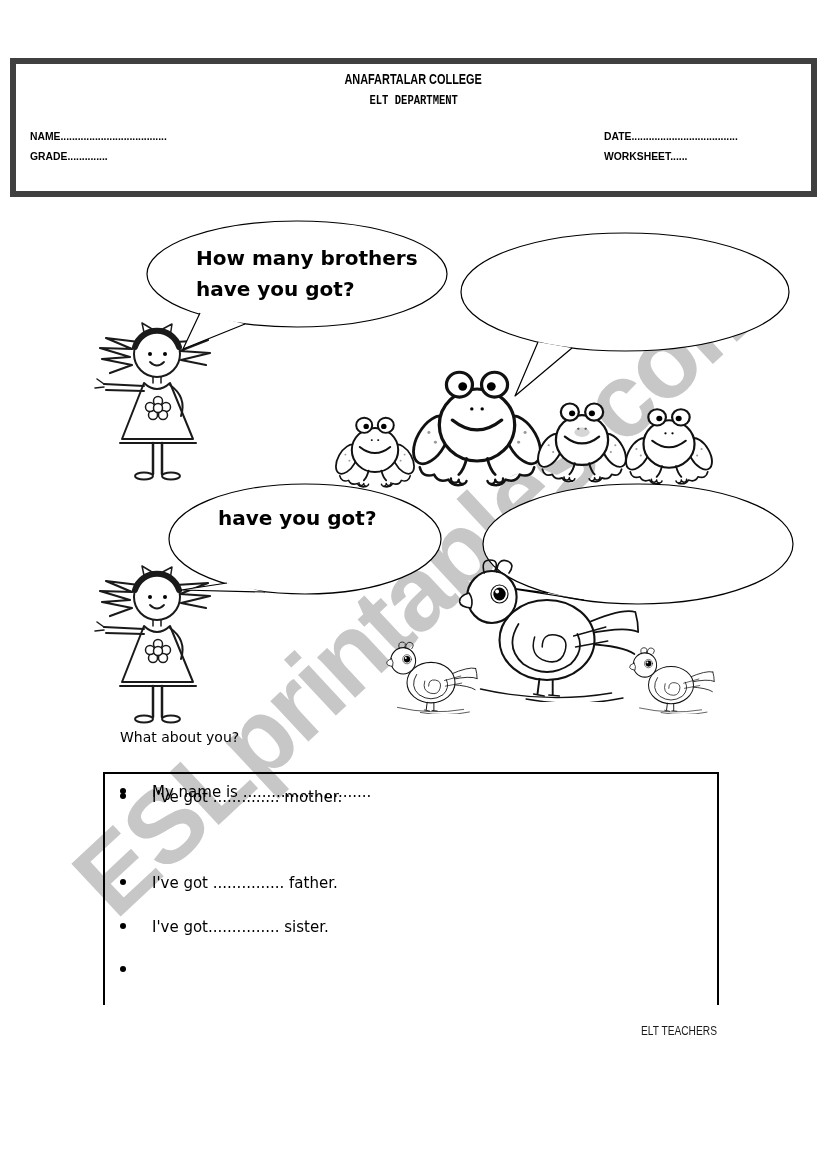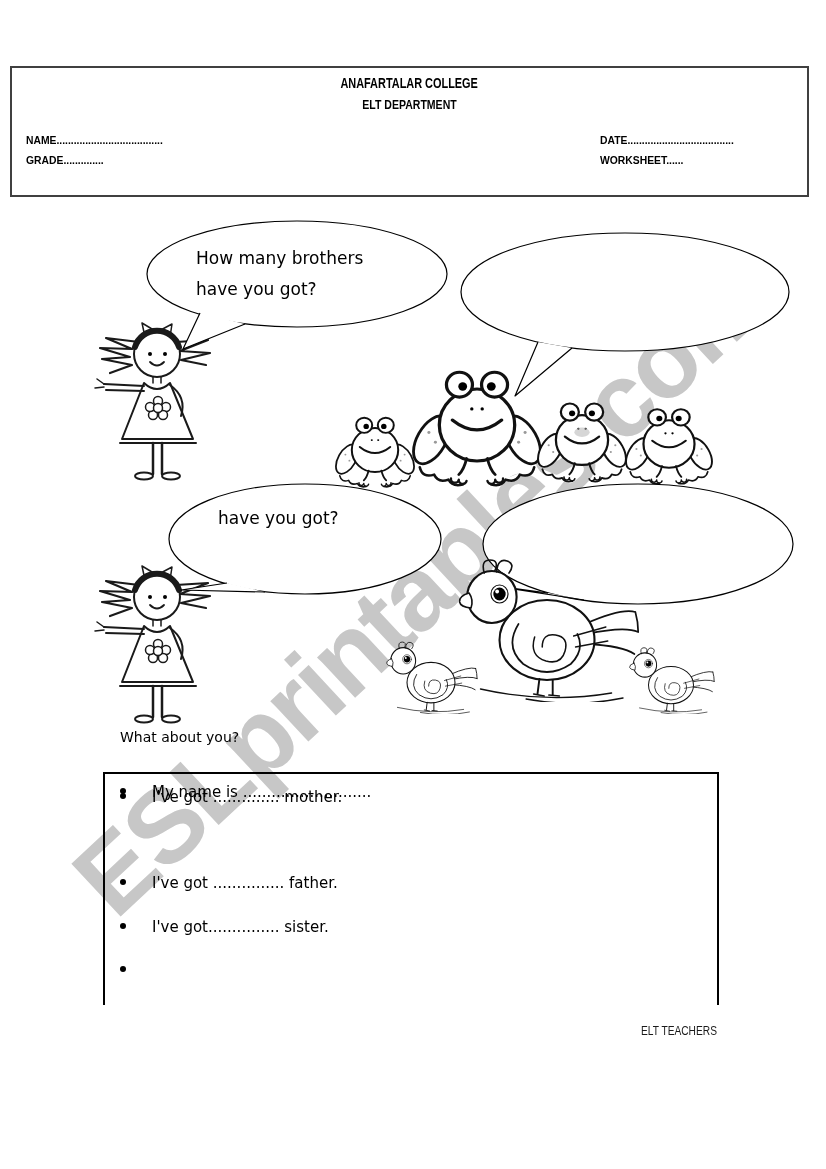--- a/index.html
+++ b/index.html
@@ -3,34 +3,34 @@
 <meta charset="utf-8">
 <style>
   html,body{margin:0;padding:0;background:#fff;}
   .page{position:relative;width:826px;height:1169px;background:#fff;overflow:hidden;
         font-family:"DejaVu Sans",sans-serif;color:#000;}
   
   .wm{position:absolute;left:420px;top:588px;transform:translate(-50%,-50%) rotate(-43deg);
       font-family:"Liberation Sans",sans-serif;font-weight:700;font-size:105px;
       letter-spacing:-3px;color:#c7c7c7;white-space:nowrap;z-index:0;}
   
-  .hdr-box{position:absolute;left:10px;top:66px;width:795px;height:127px;border:2px solid #404040;z-index:2;}
+  .hdr-box{position:absolute;left:10px;top:58px;width:795px;height:127px;border:6px solid #404040;z-index:2;}
   .hdr-title,.hdr-sub{width:100%;text-align:center;font-family:"Liberation Sans",sans-serif;font-weight:700;}
   .hdr-title{margin-top:7px;font-size:14px;}
-  .hdr-sub{margin-top:6px;font-size:13.5px;}
+  .hdr-sub{margin-top:6px;font-size:13.5px;font-family:Liberation Mono, monospace;}
   .hdr-title span,.hdr-sub span{display:inline-block;transform:scaleX(0.78);transform-origin:center;}
   .fld{position:absolute;font-family:"Liberation Sans",sans-serif;font-weight:700;font-size:11.5px;
        transform:scaleX(0.9);transform-origin:left center;white-space:nowrap;}
   .fld-name{left:14px;top:66px;}
   .fld-grade{left:14px;top:86px;}
   .fld-date{left:588px;top:66px;}
   .fld-ws{left:588px;top:86px;}
   
   .art{position:absolute;z-index:2;}
-  .bubble-text{position:absolute;z-index:3;font-size:17px;line-height:31px;white-space:nowrap;}
+  .bubble-text{position:absolute;z-index:3;font-size:20px;line-height:31px;white-space:nowrap;font-weight:bold;}
   .prompt{position:absolute;left:120px;top:729px;font-size:14px;z-index:3;}
   .fill-box{position:absolute;left:103px;top:772px;width:612px;height:231px;z-index:1;
             border-top:2px solid #000;border-left:2px solid #000;border-right:2px solid #000;}
   .fill-item{position:absolute;left:120px;z-index:3;font-size:15px;white-space:nowrap;}
   .fill-item .dot{display:inline-block;width:6px;height:6px;border-radius:50%;background:#000;
                   vertical-align:middle;margin-right:26px;margin-top:-3px;}
   .fi-0{top:783px;} .fi-1{top:788px;} .fi-2{top:874px;} .fi-3{top:918px;} .fi-4{top:961px;}
   .footer{position:absolute;left:641px;top:1024px;z-index:3;font-family:"Liberation Sans",sans-serif;
           font-size:12px;letter-spacing:0;transform:scaleX(0.85);transform-origin:left center;color:#1a1a1a;}
   svg{display:block;}

